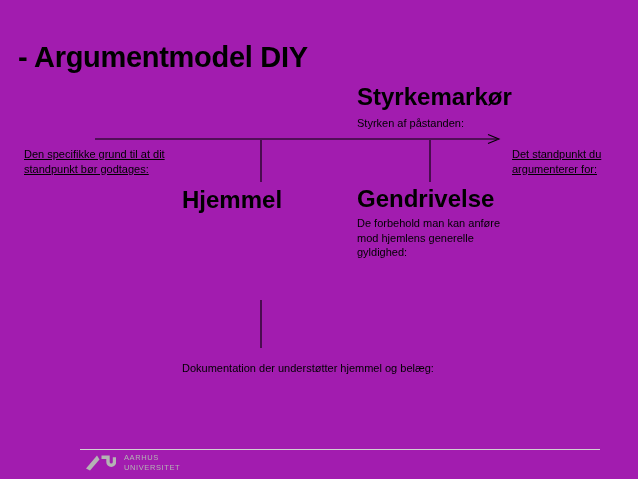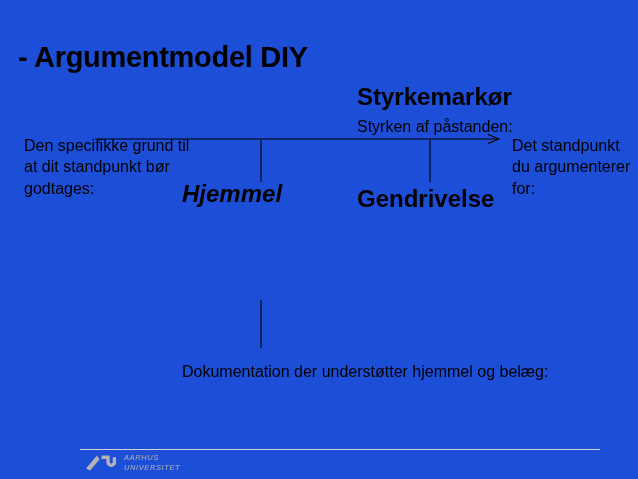--- a/index.html
+++ b/index.html
@@ -8,21 +8,21 @@
     background: #ffffff;
   }
   body {
     font-family: "Liberation Sans", sans-serif;
     -webkit-font-smoothing: antialiased;
   }
   #slide {
     position: relative;
     width: 638px;
     height: 479px;
-    background: #1d4ed8;
+    background: #a21caf;
     overflow: hidden;
   }
 
   
   .slide-title {
     position: absolute;
     left: 18px;
     top: 41px;
     font-size: 29px;
     font-weight: bold;
@@ -35,37 +35,37 @@
   .node { position: absolute; }
   .node-heading {
     font-size: 24px;
     font-weight: bold;
     color: #000000;
     line-height: 1.12;
     white-space: nowrap;
     margin: 0;
   }
   .node-desc {
-    font-size: 16px;
+    font-size: 11px;
     font-weight: normal;
     color: #000000;
     line-height: 1.33;
     margin: 3px 0 0 0;
   }
 
   
   #node-belaeg      { left: 24px;  top: 131px; width: 170px; }
   #node-paastand    { left: 512px; top: 131px; width: 126px; }
   #node-styrkemarkor{ left: 357px; top: 84px;  width: 180px; }
-  #node-hjemmel     { left: 182px; top: 181px; width: 160px; font-style: italic; }
+  #node-hjemmel     { left: 182px; top: 187px; width: 160px; }
   #node-gendrivelse { left: 357px; top: 186px; width: 150px; }
   #node-rygdaekning { left: 182px; top: 344px; width: 310px; }
 
   #node-belaeg .node-desc,
-  #node-paastand .node-desc { margin-top: 4px; }
+  #node-paastand .node-desc { margin-top: 16px; text-decoration: underline; }
   #node-rygdaekning .node-desc { margin-top: 17px; white-space: nowrap; }
   #node-styrkemarkor .node-desc { margin-top: 5px; }
 
   
   .connector-layer {
     position: absolute;
     left: 0; top: 0;
     width: 638px; height: 479px;
     pointer-events: none;
   }
@@ -88,21 +88,21 @@
     gap: 8px;
   }
   .logo-mark { display: block; }
   .logo-words {
     font-size: 7.5px;
     line-height: 1.32;
     color: #b4b4b4;
     letter-spacing: 0.6px;
     font-weight: normal;
   }
-  .logo-words span { display: block; font-style: italic; }
+  .logo-words span { display: block; }
 </style>
 </head>
 <body>
 
 <div id="slide">
 
   <div class="slide-title">- Argumentmodel DIY</div>
 
   <svg class="connector-layer" viewBox="0 0 638 479" width="638" height="479" xmlns="http://www.w3.org/2000/svg">
 
@@ -128,20 +128,21 @@
     <p class="node-heading">Styrkemarkør</p>
     <p class="node-desc">Styrken af påstanden:</p>
   </div>
 
   <div class="node" id="node-hjemmel">
     <p class="node-heading">Hjemmel</p>
   </div>
 
   <div class="node" id="node-gendrivelse">
     <p class="node-heading">Gendrivelse</p>
+    <p class="node-desc">De forbehold man kan anføre mod hjemlens generelle gyldighed:</p>
   </div>
 
   <div class="node" id="node-rygdaekning">
     <p class="node-desc">Dokumentation der understøtter hjemmel og belæg:</p>
   </div>
 
   <div class="footer-rule"></div>
   <div class="footer-logo">
     <svg class="logo-mark" width="30" height="17" viewBox="0 0 30 17" xmlns="http://www.w3.org/2000/svg">
       <polygon points="0,14.5 11,1.5 13.5,5.5 4,16.5" fill="#b4b4b4"></polygon>

